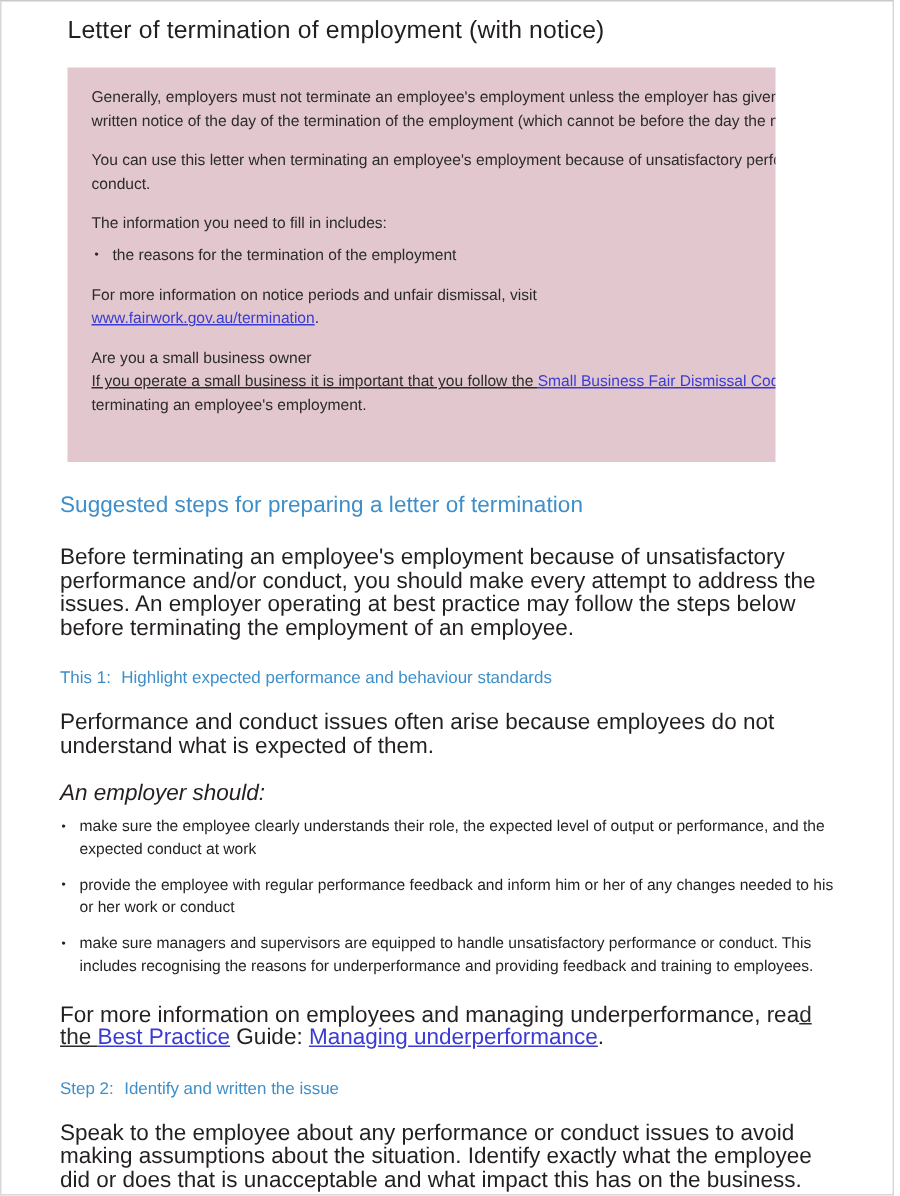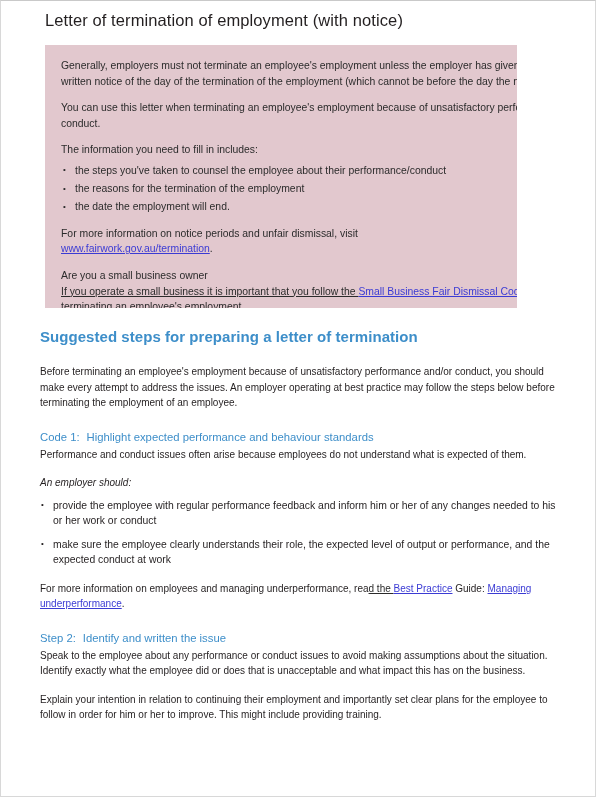--- a/index.html
+++ b/index.html
@@ -86,34 +86,34 @@
   
   .body-wrap {
     position: absolute;
     left: 39px;
     top: 327px;
     width: 525px;
   }
   h2.section-head {
     margin: 0 0 19px 0;
     font-size: 15px;
-    font-weight: 700;
+    font-weight: 400;
     color: #3d8ec9;
     letter-spacing: 0.05px;
   }
   h3.step-head {
     margin: 20px 0 4px 0;
     font-size: 11.3px;
     font-weight: 400;
     color: #3d8ec9;
   }
   h3.step-head .step-no { margin-right: 7px; }
   p.body-p {
-    margin: 4px 0 13px 0;
-    font-size: 10px;
+    margin: 16px 0 13px 0;
+    font-size: 15px;
     line-height: 15.5px;
     color: #231f20;
   }
   p.body-p.lead-in { margin-bottom: 7px; font-style: italic; }
   ul.body-list {
     margin: 0 0 13px 0;
     padding: 0;
     list-style: none;
   }
   ul.body-list li {
@@ -144,48 +144,47 @@
   <div class="callout">
     <div class="callout-inner">
 
       <p>Generally, employers must not terminate an employee's employment unless the employer has given the employee written notice of the day of the termination of the employment (which cannot be before the day the notice is given).</p>
 
       <p>You can use this letter when terminating an employee's employment because of unsatisfactory performance or conduct.</p>
 
       <p class="tight">The information you need to fill in includes:</p>
 
       <ul class="callout-list">
-        <li>the steps you've taken to counsel the employee about their performance/conduct</li>
         <li>the reasons for the termination of the employment</li>
-        <li>the date the employment will end.</li>
       </ul>
 
       <p><span>For more information on notice periods and unfair dismissal, visit</span><br><a class="lnk" href="#">www.fairwork.gov.au/termination</a><span>.</span></p>
 
       <p style="margin-bottom:0"><span>Are you a small business owner</span><br><span class="underline-run">If you operate a small business it is important that you follow the </span><a class="lnk" href="#">Small Business Fair Dismissal Code</a><span> when terminating an employee's employment.</span></p>
 
     </div>
   </div>
 
   <div class="body-wrap">
 
     <h2 class="section-head">Suggested steps for preparing a letter of termination</h2>
 
     <p class="body-p">Before terminating an employee's employment because of unsatisfactory performance and/or conduct, you should make every attempt to address the issues. An employer operating at best practice may follow the steps below before terminating the employment of an employee.</p>
 
 
-    <h3 class="step-head"><span class="step-no">Code 1:</span><span>Highlight expected performance and behaviour standards</span></h3>
+    <h3 class="step-head"><span class="step-no">This 1:</span><span>Highlight expected performance and behaviour standards</span></h3>
 
     <p class="body-p">Performance and conduct issues often arise because employees do not understand what is expected of them.</p>
 
     <p class="body-p lead-in">An employer should:</p>
 
     <ul class="body-list">
+      <li>make sure the employee clearly understands their role, the expected level of output or performance, and the expected conduct at work</li>
       <li>provide the employee with regular performance feedback and inform him or her of any changes needed to his or her work or conduct</li>
-      <li>make sure the employee clearly understands their role, the expected level of output or performance, and the expected conduct at work</li>
+      <li>make sure managers and supervisors are equipped to handle unsatisfactory performance or conduct. This includes recognising the reasons for underperformance and providing feedback and training to employees.</li>
     </ul>
 
     <p class="body-p"><span>For more information on employees and managing underperformance, rea</span><span class="underline-run">d the </span><a class="lnk" href="#">Best Practice</a><span> Guide: </span><a class="lnk" href="#">Managing underperformance</a><span>.</span></p>
 
     <h3 class="step-head"><span class="step-no">Step 2:</span><span>Identify and written the issue</span></h3>
 
     <p class="body-p">Speak to the employee about any performance or conduct issues to avoid making assumptions about the situation. Identify exactly what the employee did or does that is unacceptable and what impact this has on the business.</p>
 
     <p class="body-p">Explain your intention in relation to continuing their employment and importantly set clear plans for the employee to follow in order for him or her to improve. This might include providing training.</p>
 

